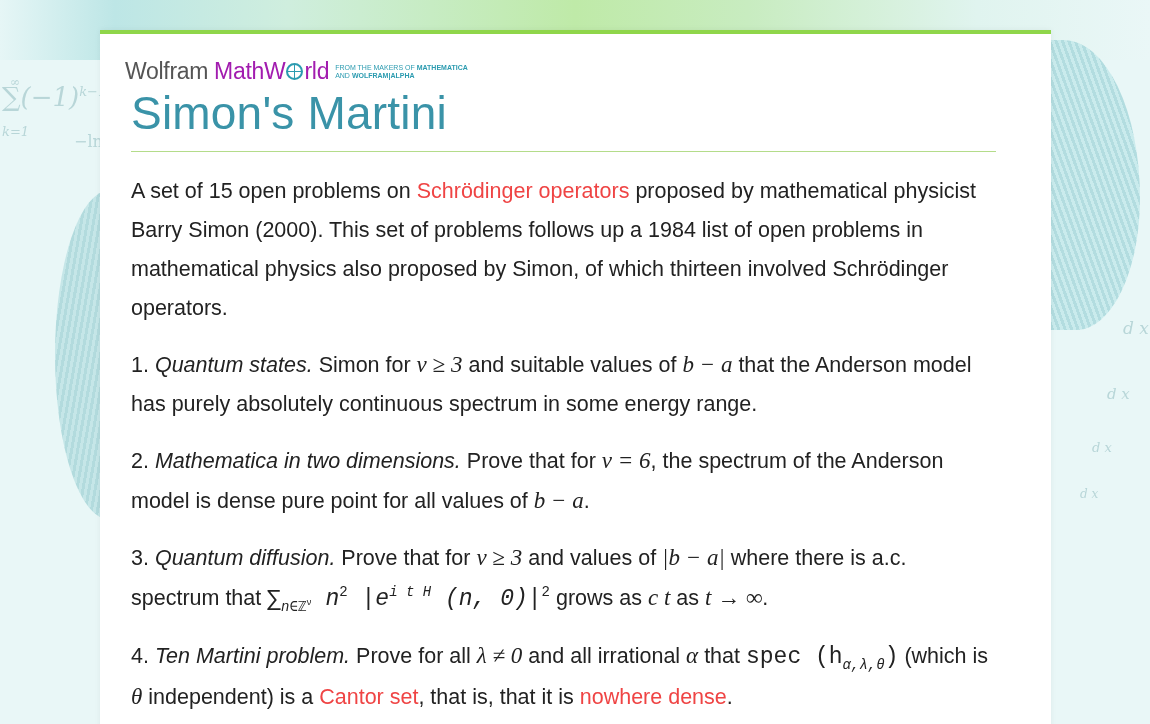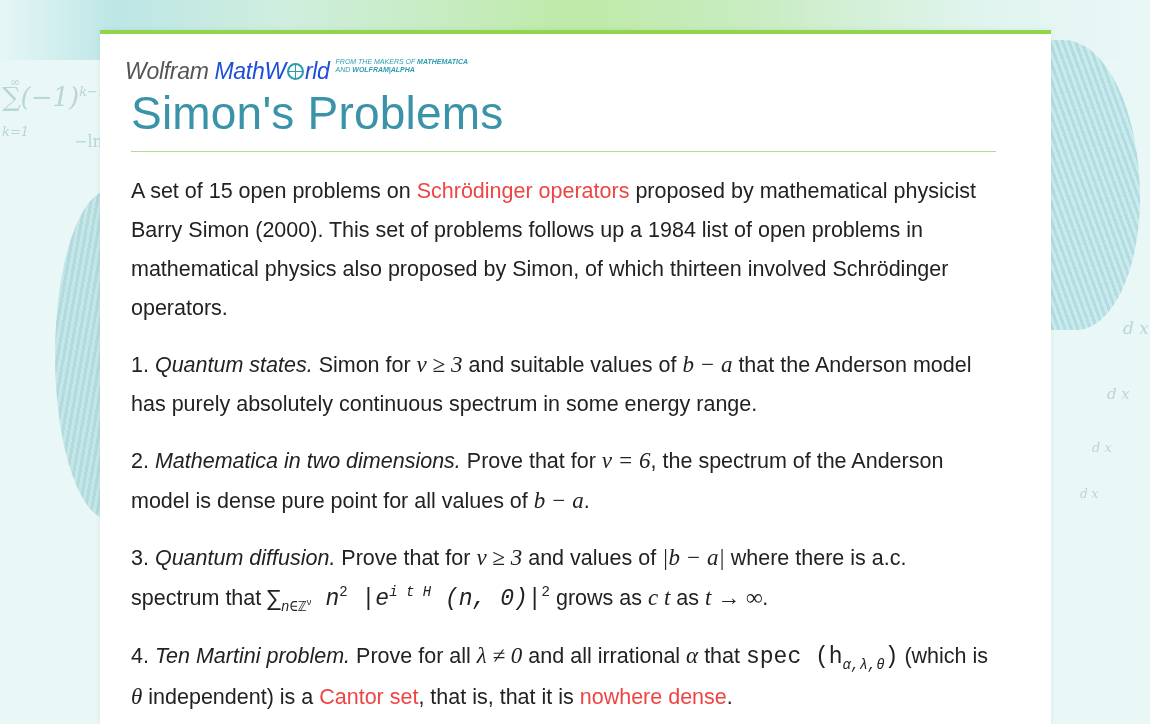--- a/index.html
+++ b/index.html
@@ -27,26 +27,25 @@
     .bg-math {
       position: absolute; color: #b8d6d8; font-family: "DejaVu Serif", serif; font-style: italic;
     }
     .card {
       position: absolute; left: 100px; top: 30px; width: 951px; height: 720px;
       background: #ffffff;
       border-top: 4px solid #8fd64a;
       box-shadow: 0 0 6px rgba(0,0,0,0.06);
     }
     .logo {
-      position: absolute; left: 25px; top: 24px; display: flex; align-items: flex-start;
+      position: absolute; left: 25px; top: 24px; display: flex; align-items: flex-end;
       white-space: nowrap;
-      font-style: italic;
     }
     .logo-wolfram { font-size: 23px; color: #555; letter-spacing: -0.3px; }
-    .logo-mathworld { font-size: 23px; color: #1d4ed8; margin-left: 6px; letter-spacing: -0.3px; }
+    .logo-mathworld { font-size: 23px; color: #a21caf; margin-left: 6px; letter-spacing: -0.3px; }
     .globe {
       display: inline-block; width: 17px; height: 17px; border-radius: 50%;
       border: 2px solid #2b9bb0; box-sizing: border-box; vertical-align: -1px;
       background:
         linear-gradient(0deg, transparent 45%, #2b9bb0 45% 55%, transparent 55%),
         linear-gradient(90deg, transparent 45%, #2b9bb0 45% 55%, transparent 55%);
       margin: 0 1px;
     }
     .logo-tag {
       font-size: 7px; line-height: 8px; margin-left: 6px; margin-bottom: 5px;
@@ -92,21 +91,21 @@
 
   <div class="logo">
     <span class="logo-wolfram">Wolfram</span>
     <span class="logo-mathworld"><span>Math</span><span>W</span><span class="globe"></span><span>rld</span></span>
     <span class="logo-tag">
       <span>From the makers of </span><b>Mathematica</b><br>
       <span>and </span><b>Wolfram|Alpha</b>
     </span>
   </div>
 
-  <h1>Simon's Problems</h1>
+  <h1>Simon's Martini</h1>
   <div class="rule"></div>
 
   <div class="content">
     <p><span>A set of 15 open problems on </span><a href="#">Schrödinger operators</a><span> proposed by mathematical physicist Barry Simon (2000). This set of problems follows up a 1984 list of open problems in mathematical physics also proposed by Simon, of which thirteen involved Schrödinger operators.</span></p>
 
     <p><span>1. </span><i>Quantum states.</i><span> Simon for </span><span class="mi">ν ≥ 3</span><span> and suitable values of </span><span class="mi">b − a</span><span> that the Anderson model has purely absolutely continuous spectrum in some energy range.</span></p>
 
     <p><span>2. </span><i>Mathematica in two dimensions.</i><span> Prove that for </span><span class="mi">ν = 6</span><span>, the spectrum of the Anderson model is dense pure point for all values of </span><span class="mi">b − a</span><span>.</span></p>
 
     <p><span>3. </span><i>Quantum diffusion.</i><span> Prove that for </span><span class="mi">ν ≥ 3</span><span> and values of </span><span class="mi">|b − a|</span><span> where there is a.c. spectrum that </span><span class="m"><span>∑</span><sub><i>n∈ℤ</i><sup style="font-size:9px;">ν</sup></sub> <i>n</i><sup>2</sup> <i>|e</i><sup><i>i t H</i></sup><i> (n, 0)|</i><sup>2</sup></span><span> grows as </span><span class="mi">c t</span><span> as </span><span class="mi">t → ∞</span><span>.</span></p>

